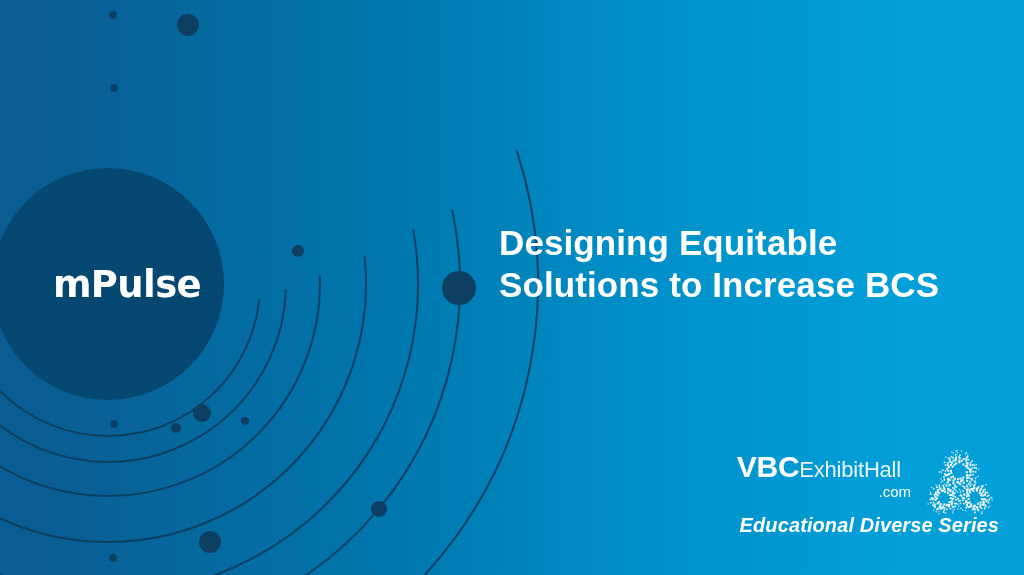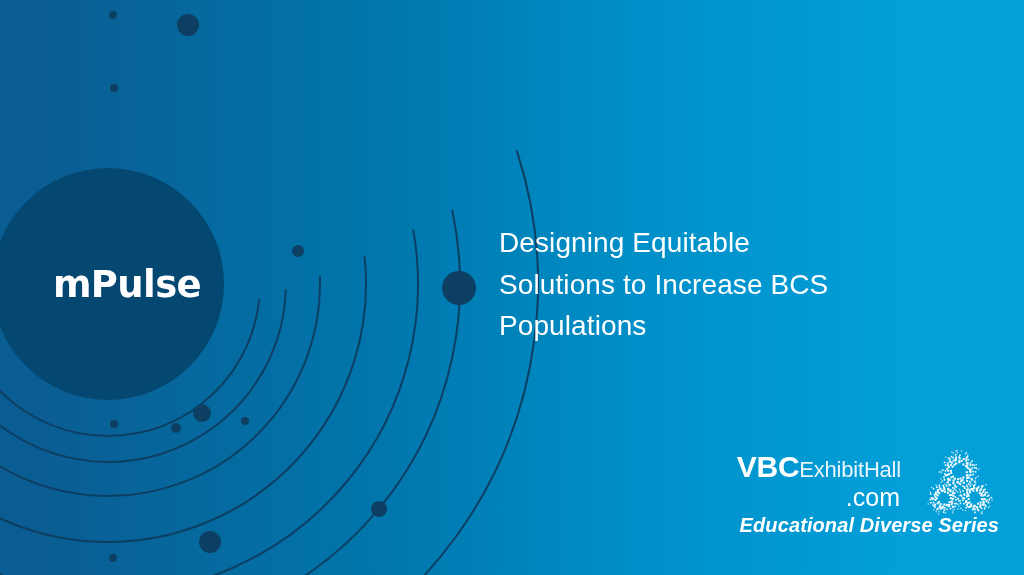--- a/index.html
+++ b/index.html
@@ -51,23 +51,23 @@
 
   
   .title-block {
     position: absolute;
     left: 499px;
     top: 222px;
     width: 500px;
   }
   .title-line {
     color: #ffffff;
-    font-size: 28px;
+    font-size: 35px;
     line-height: 41.5px;
-    font-weight: 400;
+    font-weight: 700;
     letter-spacing: 0.1px;
     white-space: nowrap;
     font-family: "Liberation Sans", sans-serif;
   }
 
   
   .vbc-logo {
     position: absolute;
     left: 700px;
     top: 450px;
@@ -92,24 +92,24 @@
   }
   .vbc-light {
     color: #e9f4fb;
     font-size: 22px;
     font-weight: 300;
     letter-spacing: -0.2px;
     font-family: "Liberation Sans", sans-serif;
   }
   .vbc-dotcom {
     position: absolute;
-    right: 100px;
+    right: 89px;
     top: 33px;
     color: #ffffff;
-    font-size: 25px;
+    font-size: 15px;
     font-weight: 300;
     letter-spacing: 0px;
     font-family: "Liberation Sans", sans-serif;
     white-space: nowrap;
   }
   .vbc-tagline {
     position: absolute;
     right: 1px;
     top: 64px;
     color: #ffffff;
@@ -159,21 +159,20 @@
       </g>
   </svg>
 
   <div class="mpulse-disc">
     <span class="mpulse-word">mPulse</span>
   </div>
 
   <div class="title-block">
     <div class="title-line">Designing Equitable</div>
     <div class="title-line">Solutions to Increase BCS</div>
-    <div class="title-line">Populations</div>
   </div>
 
   <div class="vbc-logo">
     <div class="vbc-wordmark-row">
       <span class="vbc-bold">VBC</span>
       <span class="vbc-light">ExhibitHall</span>
     </div>
     <div class="vbc-dotcom">.com</div>
     <div class="vbc-tagline">Educational Diverse Series</div>
     <svg class="vbc-mark" viewBox="0 0 74 74" xmlns="http://www.w3.org/2000/svg" aria-hidden="true">

